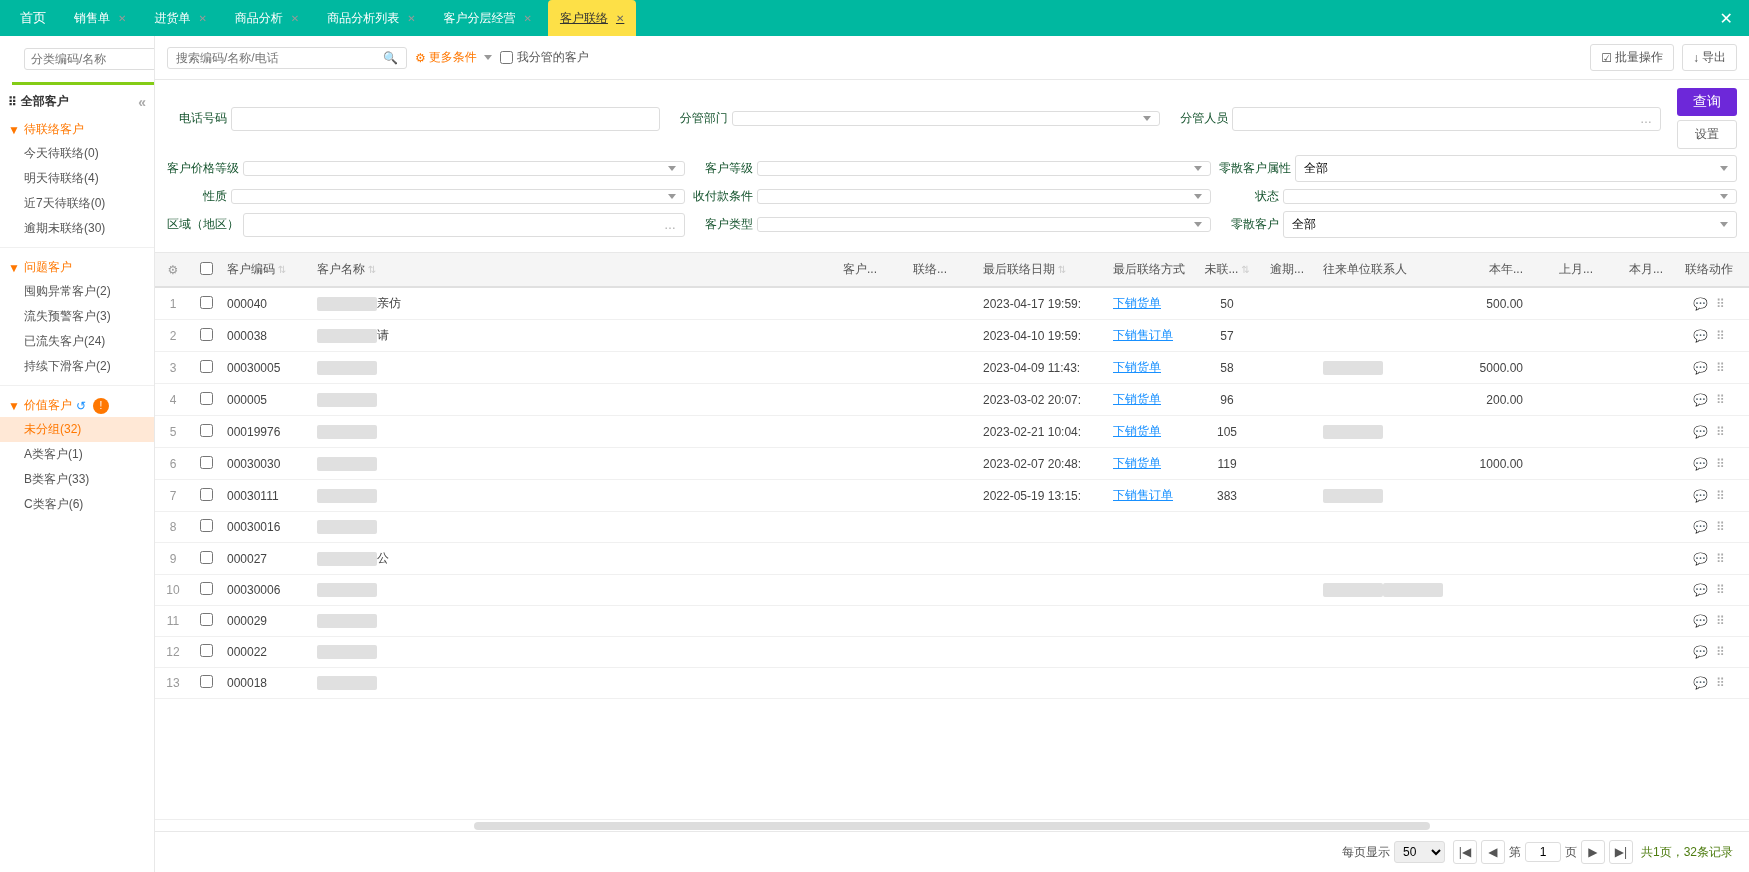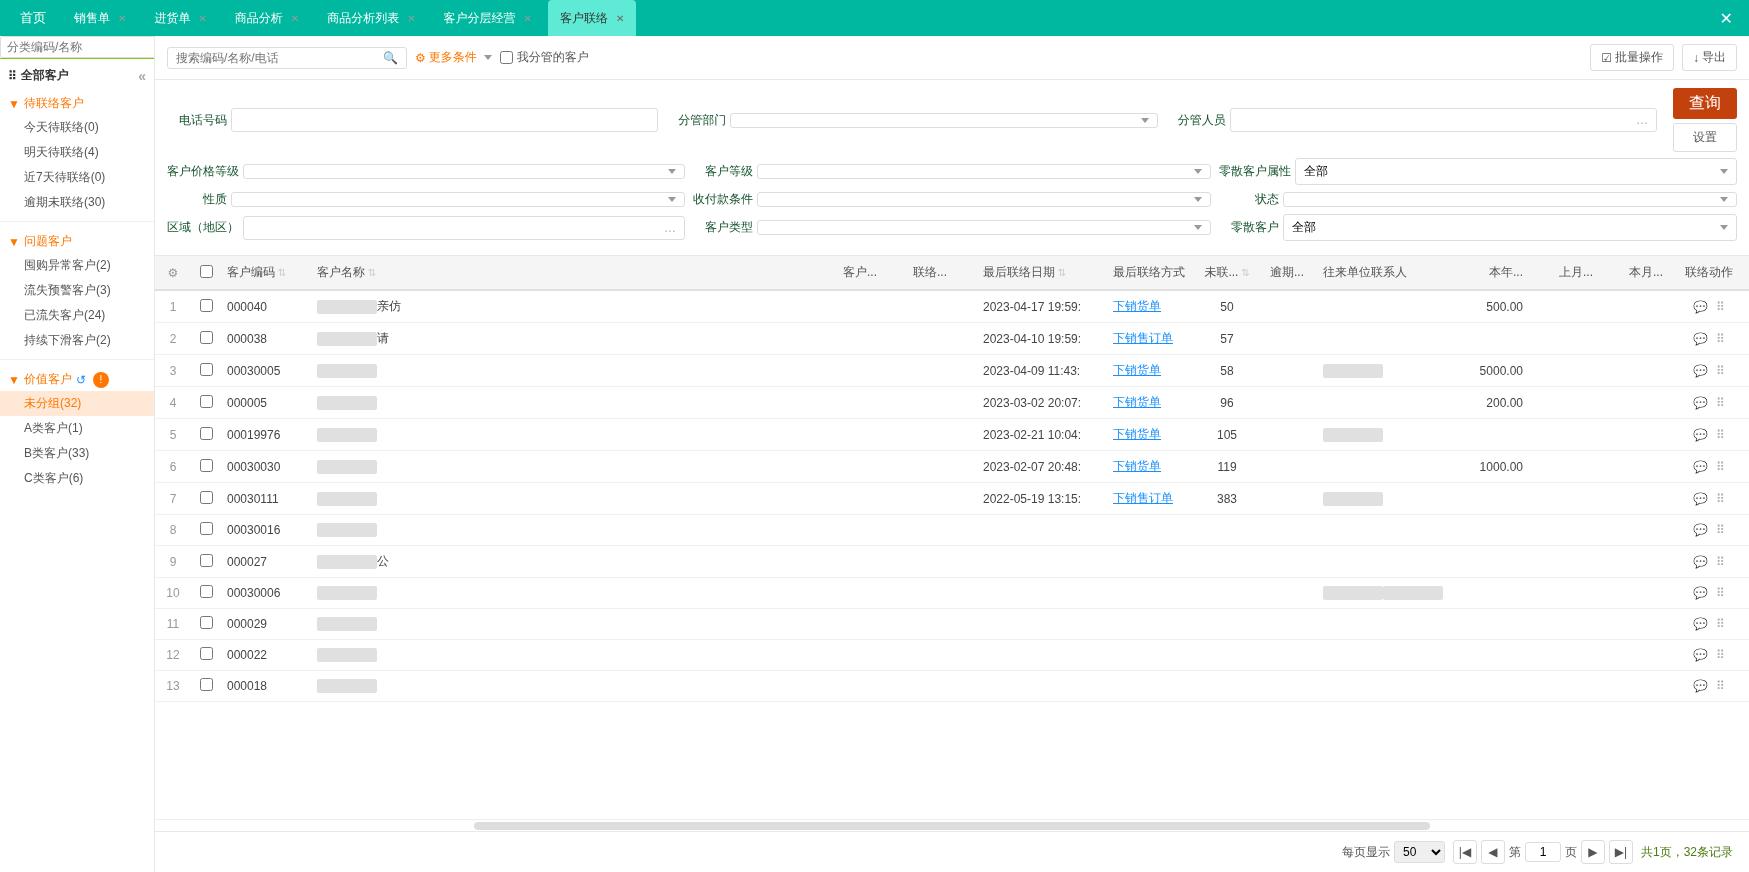--- a/index.html
+++ b/index.html
@@ -7,36 +7,36 @@
 
     
     .top-nav {
       display: flex; align-items: center; background: #00b8a0; height: 36px; padding: 0 8px;
       color: white; gap: 4px; position: relative;
     }
     .nav-tab {
       display: flex; align-items: center; padding: 0 12px; height: 36px; cursor: pointer;
       color: white; font-size: 13px; white-space: nowrap; gap: 4px;
     }
-    .nav-tab.active { background: #5eead4; color: #333; border-radius: 4px 4px 0 0; }
+    .nav-tab.active { background: #fde047; color: #333; border-radius: 4px 4px 0 0; text-decoration: underline; }
     .nav-tab .close-btn { font-size: 10px; color: #999; cursor: pointer; margin-left: 4px; }
     .nav-tab.active .close-btn { color: #666; }
     .nav-home { color: white; font-size: 13px; padding: 0 12px; cursor: pointer; }
     .nav-close-all { margin-left: auto; color: white; font-size: 16px; cursor: pointer; padding: 0 8px; }
 
     
     .main-layout { display: flex; height: calc(100vh - 36px); }
 
     
     .sidebar {
       width: 155px; background: white; border-right: 1px solid #e8e8e8;
       display: flex; flex-direction: column; overflow-y: auto; flex-shrink: 0;
     }
     .sidebar-search {
-      display: flex; align-items: center; padding: 0; border-bottom: 1px solid #84cc16; gap: 4px;
+      display: flex; align-items: center; padding: 12px; border-bottom: 3px solid #84cc16; gap: 4px; margin-left: 12px;
     }
     .sidebar-search input {
       flex: 1; border: 1px solid #ddd; border-radius: 3px; padding: 3px 6px; font-size: 12px; outline: none;
     }
     .sidebar-header {
       display: flex; align-items: center; padding: 8px 8px 4px;
       font-weight: bold; color: #333; justify-content: space-between;
     }
     .sidebar-header-left { display: flex; align-items: center; gap: 4px; }
     .sidebar-collapse { color: #aaa; cursor: pointer; font-size: 14px; }
@@ -91,22 +91,22 @@
       flex: 1; border: 1px solid #ddd; border-radius: 3px; padding: 4px 8px;
       font-size: 12px; outline: none; background: white;
     }
     .adv-select {
       flex: 1; border: 1px solid #ddd; border-radius: 3px; padding: 4px 8px;
       font-size: 12px; outline: none; background: white; display: flex;
       align-items: center; justify-content: space-between; cursor: pointer;
     }
     .adv-select-text { color: #bbb; }
     .btn-query {
-      background: #c2410c; color: white; border: none; border-radius: 3px;
-      padding: 5px 16px; cursor: pointer; font-size: 16px;
+      background: #6d28d9; color: white; border: none; border-radius: 3px;
+      padding: 5px 16px; cursor: pointer; font-size: 14px;
     }
     .btn-reset {
       background: white; color: #555; border: 1px solid #ddd; border-radius: 3px;
       padding: 5px 16px; cursor: pointer; font-size: 12px;
     }
 
     
     .table-container { flex: 1; overflow: auto; background: white; }
     table { width: 100%; border-collapse: collapse; font-size: 12px; }
     thead tr { background: #f5f5f5; border-bottom: 1px solid #e0e0e0; }

